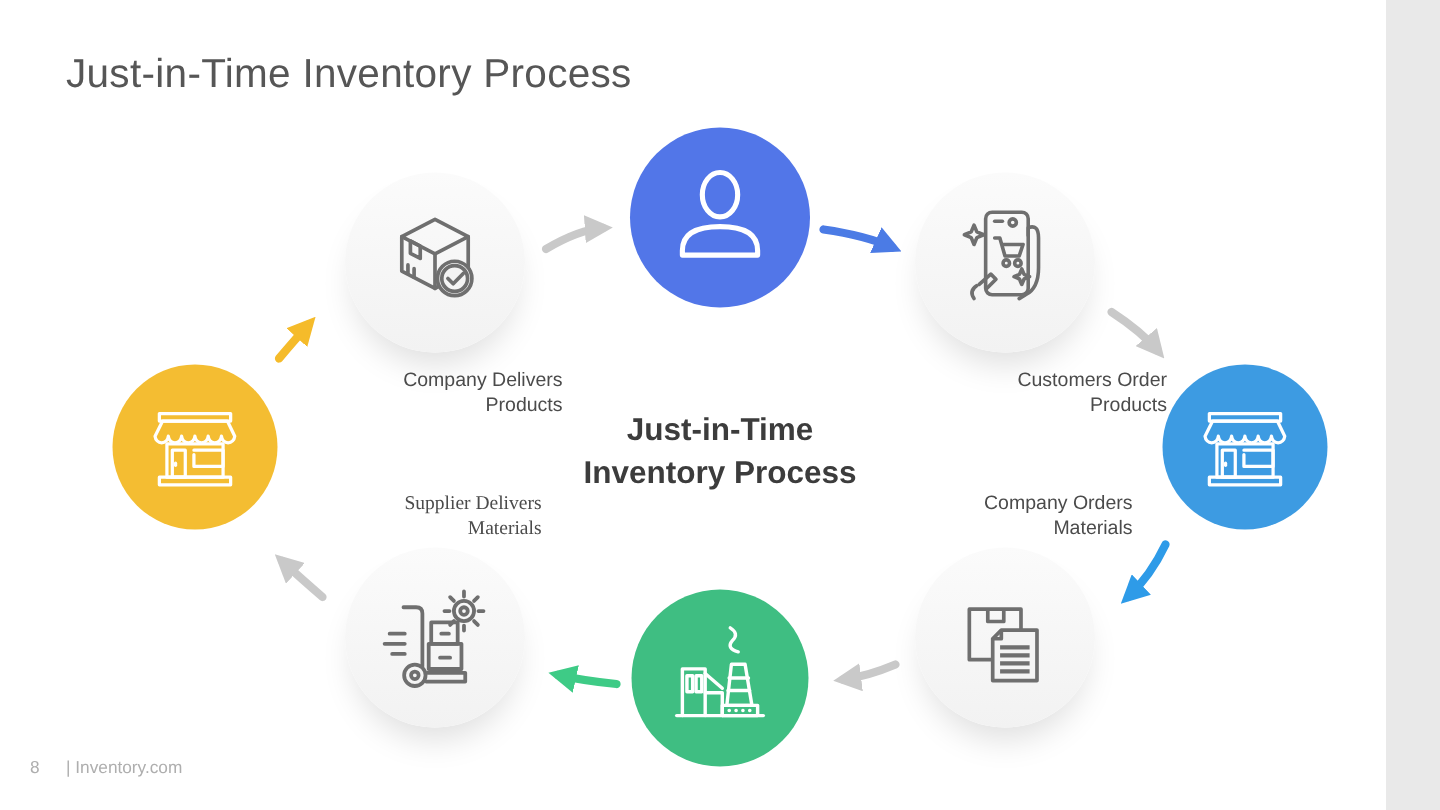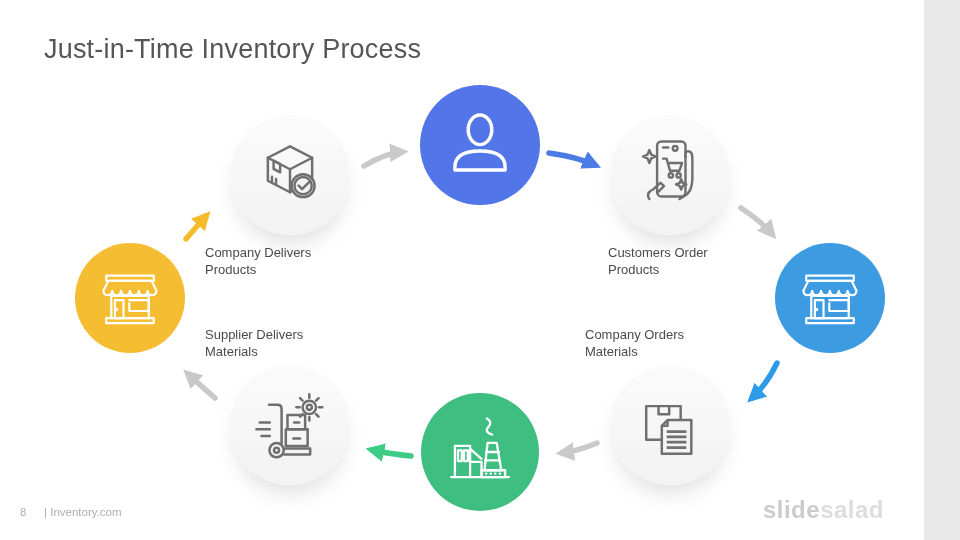--- a/index.html
+++ b/index.html
@@ -14,21 +14,21 @@
   .center-title{
     position:absolute;left:355px;top:272px;width:250px;text-align:center;
     font-size:21px;font-weight:bold;color:#3c3c3c;line-height:29px;white-space:pre-line;
   }
   .node{position:absolute;border-radius:50%;display:flex;align-items:center;justify-content:center;}
   .node.light{
     background:linear-gradient(180deg,#fbfbfb 0%,#f2f2f2 100%);
     box-shadow:0 14px 22px -6px rgba(0,0,0,.13);
   }
   .node-label{
-    position:absolute;width:170px;text-align:left;font-size:13px;color:#4b4b4b;
+    position:absolute;width:170px;text-align:right;font-size:13px;color:#4b4b4b;
     line-height:17px;white-space:pre-line;
   }
   .arrow-layer{position:absolute;left:0;top:0;pointer-events:none;}
   .footer{
     position:absolute;left:20px;top:506px;display:flex;align-items:center;gap:10px;
     font-size:11.5px;color:#aeaeae;
   }
   .footer .page-num{min-width:14px;}
   .brand{
     position:absolute;right:40px;top:496px;font-size:24px;font-weight:bold;letter-spacing:.5px;
@@ -67,20 +67,22 @@
       <path d="M549,153 Q577,157 595,165" stroke="#4B7BE5" marker-end="url(#mBlueD)"></path>
       <path d="M741,208 Q761,221 772,234" stroke="#C9C9C9" marker-end="url(#mGray)"></path>
       <path d="M777,363 Q767,384 752,398" stroke="#2E9BE8" marker-end="url(#mBlueL)"></path>
       <path d="M597,443 Q578,451 562,453" stroke="#C9C9C9" marker-end="url(#mGray)"></path>
       <path d="M411,456 Q390,454 372,450" stroke="#3ECB86" marker-end="url(#mGreen)"></path>
       <path d="M215,398 Q200,385 188,374" stroke="#C9C9C9" marker-end="url(#mGray)"></path>
       <path d="M186,239 Q197,226 206,216" stroke="#F5BB2A" marker-end="url(#mYellow)"></path>
     </g>
   </svg>
 
+  <div class="center-title">Just-in-Time
+Inventory Process</div>
 
   <div class="node" style="left:420px;top:85px;width:120px;height:120px;background:#5276E8;">
     <svg viewBox="0 0 100 100" width="76" height="76">
       <g fill="none" stroke="#FFFFFF" stroke-width="4.5" stroke-linejoin="round">
         <ellipse cx="50" cy="30" rx="15.5" ry="19.5"></ellipse>
         <path d="M17,83 H83 V79 Q83,58 50,58 Q17,58 17,79 Z"></path>
       </g>
     </svg>
   </div>
 
@@ -161,21 +163,21 @@
         <path d="M55,47 h6"></path>
         <rect x="45" y="55" width="26" height="20"></rect>
         <path d="M54,66 h8"></path>
         <circle cx="73" cy="29" r="8"></circle>
         <circle cx="73" cy="29" r="3"></circle>
         <path d="M73,17.5 v-4 M73,40.5 v4 M61.5,29 h-4 M84.5,29 h4 M65,21 l-3,-3 M81,21 l3,-3 M65,37 l-3,3 M81,37 l3,3"></path>
         <path d="M14,47 h12 M10,55 h16 M16,63 h10"></path>
       </g>
     </svg>
   </div>
-  <div class="node-label" style="left:205px;top:326px;">Supplier Delivers
+  <div class="node-label" style="left:191px;top:326px;font-family:Liberation Serif, serif;">Supplier Delivers
 Materials</div>
 
   <div class="node" style="left:75px;top:243px;width:110px;height:110px;background:#F4BD32;">
     <svg viewBox="0 0 100 100" width="72" height="72">
       <g fill="none" stroke="#FFFFFF" stroke-width="3" stroke-linejoin="round" stroke-linecap="round">
         <rect x="17" y="19" width="66" height="7"></rect>
         <path d="M20,26 L13,40 A6.2,7 0 0 0 25.3,40 A6.2,7 0 0 0 37.6,40 A6.2,7 0 0 0 49.9,40 A6.2,7 0 0 0 62.2,40 A6.2,7 0 0 0 74.5,40 A6.2,7 0 0 0 86.8,40 L80,26 Z"></path>
         <rect x="24" y="47" width="52" height="31"></rect>
         <rect x="29" y="53" width="12" height="25"></rect>
         <path d="M32,65 v2"></path>
@@ -200,17 +202,14 @@
     </svg>
   </div>
   <div class="node-label" style="left:205px;top:244px;">Company Delivers
 Products</div>
 
   <div class="footer">
     <span class="page-num">8</span>
     <span>| Inventory.com</span>
   </div>
 
-  <div class="brand">
-    <span class="b1">slide</span><span class="b2">salad</span>
-  </div>
 
 </div>
 
 </body></html>

